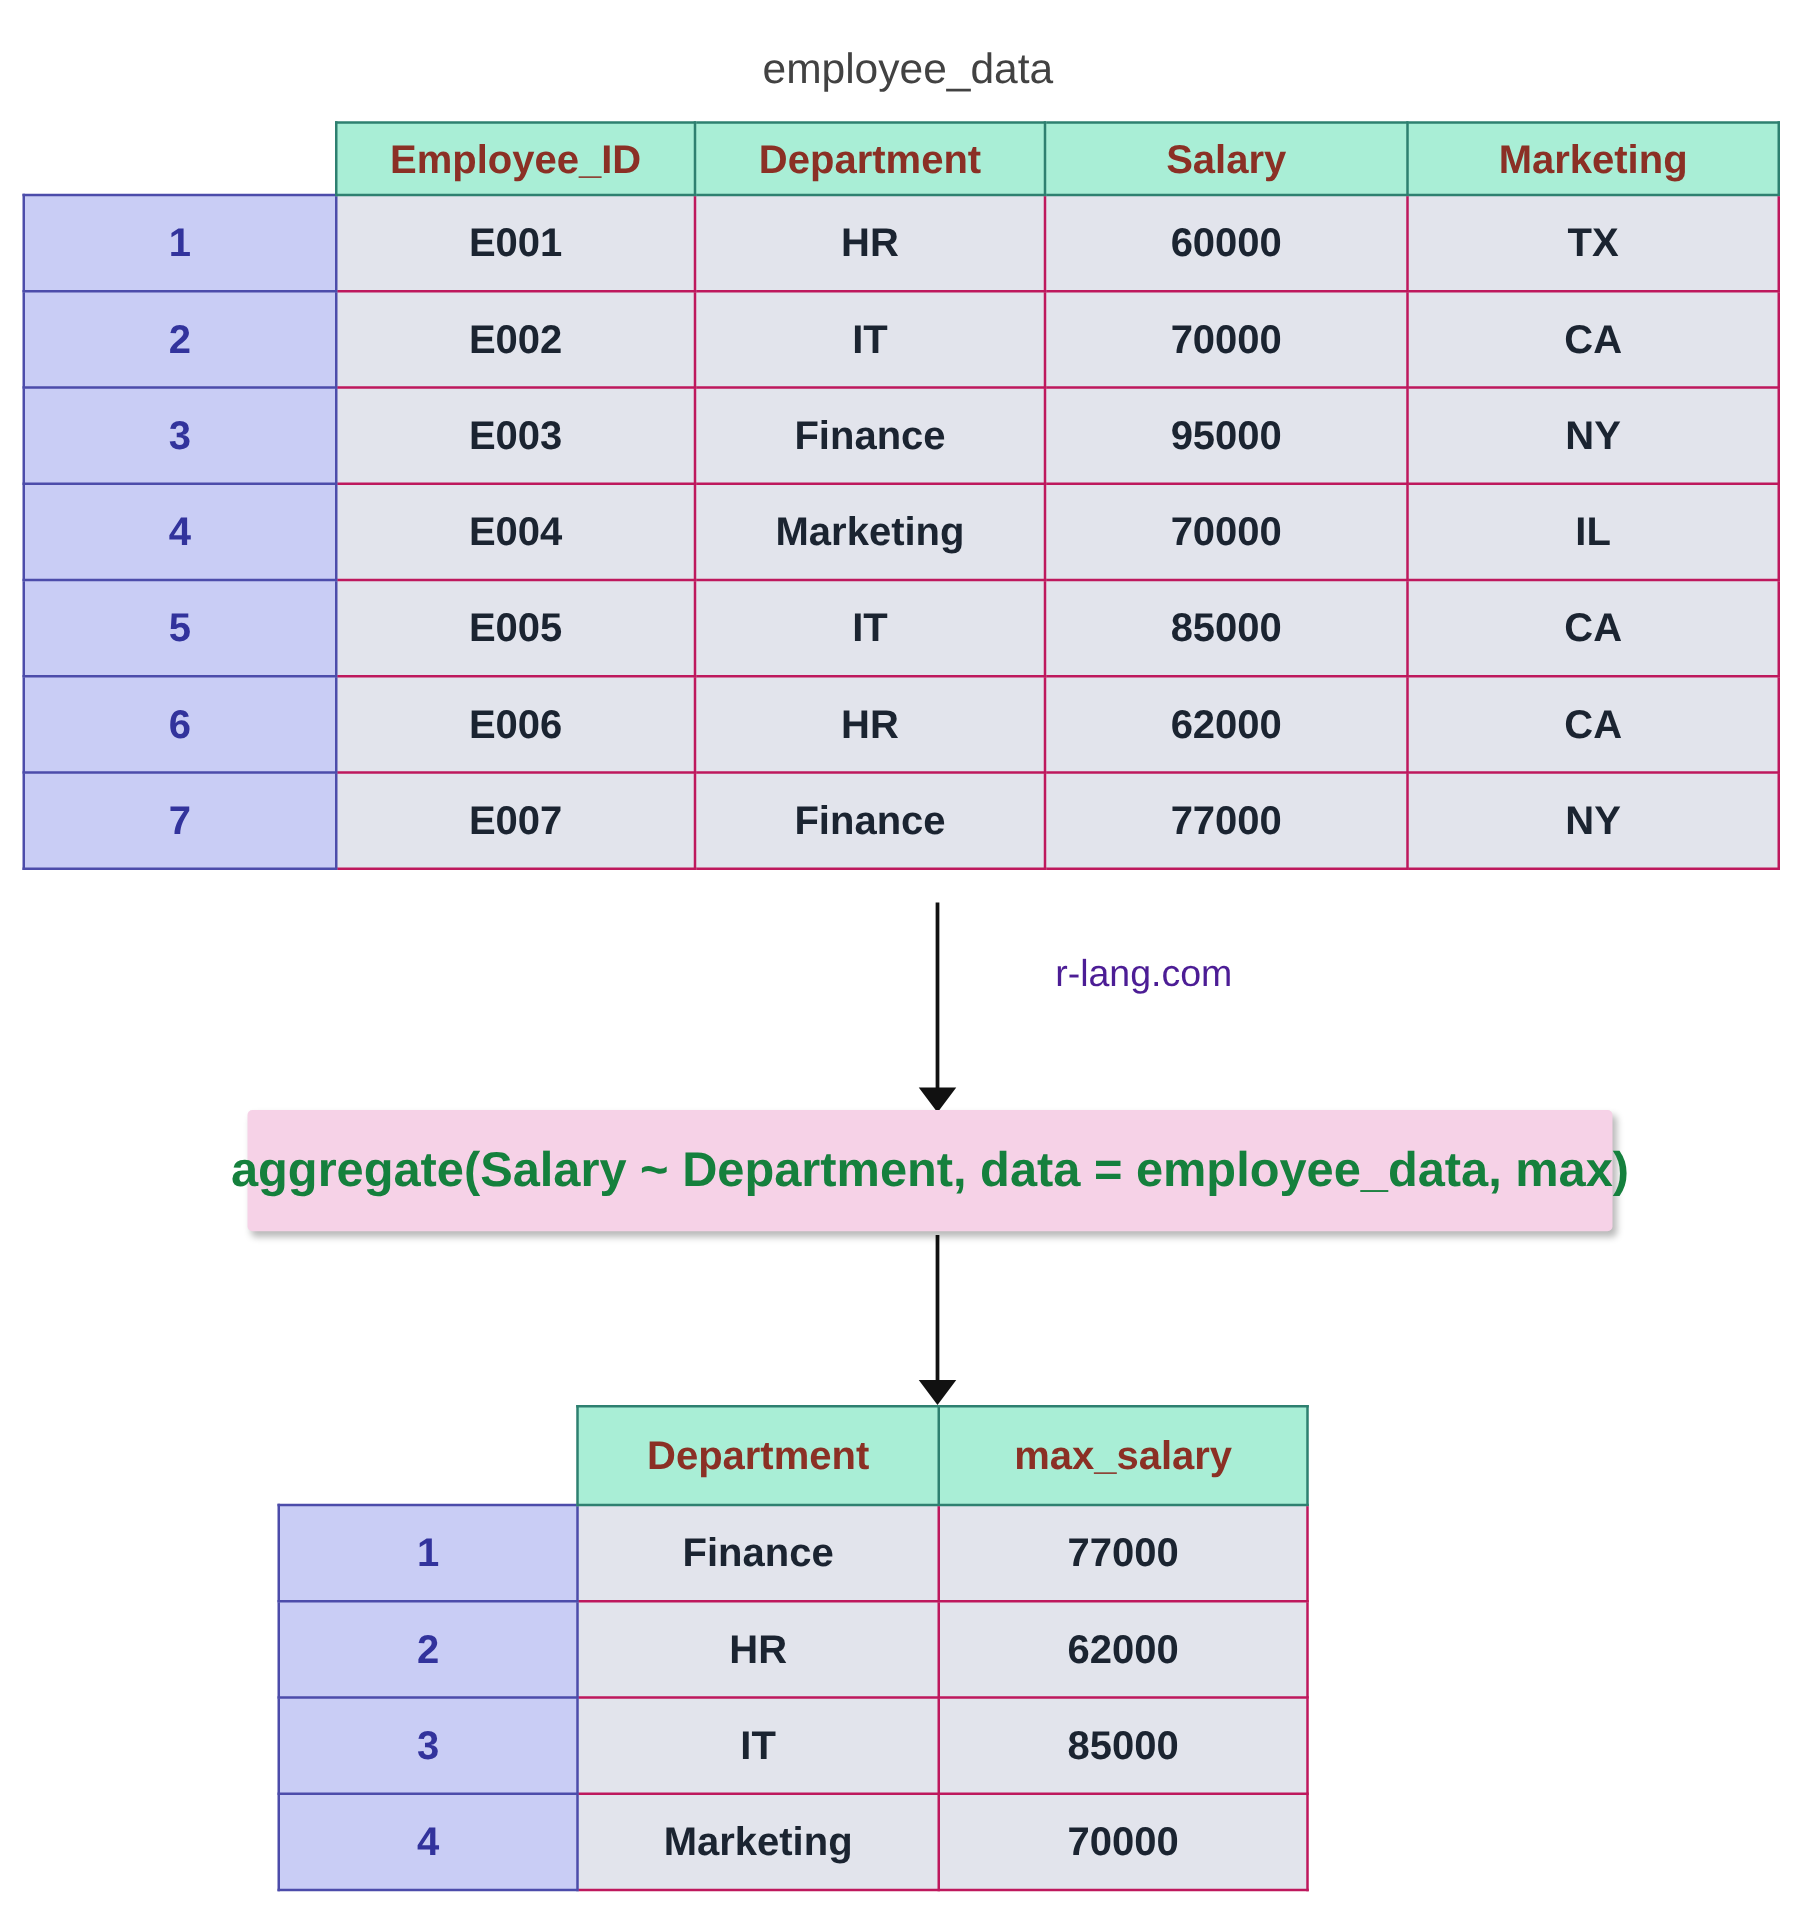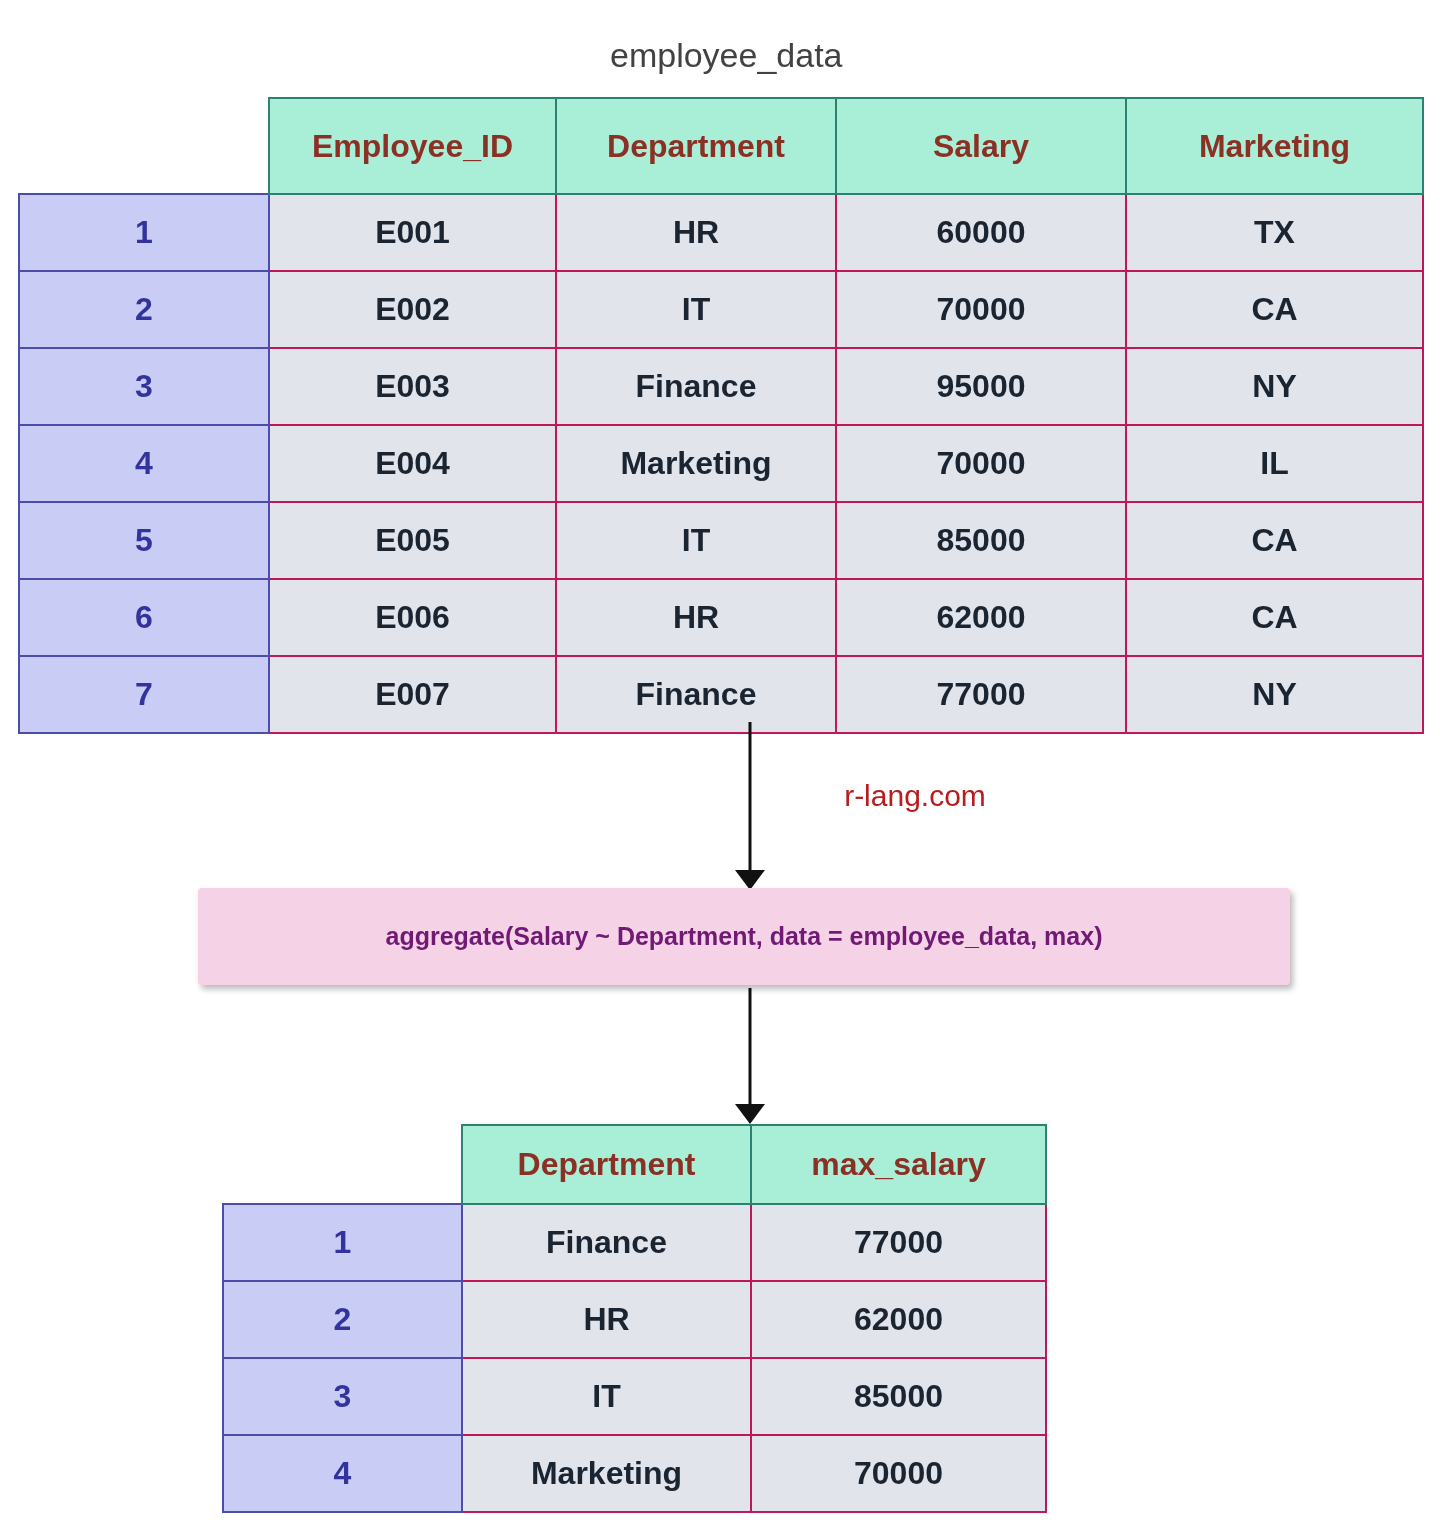--- a/index.html
+++ b/index.html
@@ -27,22 +27,21 @@
     color: #424242;
   }
   .watermark {
     position: absolute;
     left: 790px;
     top: 763px;
     width: 250px;
     text-align: center;
     font-size: 30px;
     font-weight: 400;
-    color: #b91c1c;
-    margin-top: 16px;
+    color: #4c1d95;
   }
 
   
   table.df {
     position: absolute;
     border-collapse: collapse;
     table-layout: fixed;
   }
   table.df td, table.df th {
     padding: 0;
@@ -71,21 +70,21 @@
   }
   
   td.cell {
     background: #e2e4ec;
     border: 2px solid #be185d;
     color: #1b2431;
     font-weight: 600;
   }
 
   #main-table { left: 18px; top: 97px; }
-  #main-table tr.hrow  { height: 96px; }
+  #main-table tr.hrow  { height: 58px; }
   #main-table tr.drow  { height: 77px; }
 
   #result-table { left: 222px; top: 1124px; }
   #result-table tr.hrow { height: 79px; }
   #result-table tr.drow { height: 77px; }
 
   
   .op-box {
     position: absolute;
     left: 198px;
@@ -93,23 +92,23 @@
     width: 1092px;
     height: 97px;
     background: #f6d2e7;
     border-radius: 4px;
     box-shadow: 3px 4px 6px rgba(0,0,0,0.28);
     display: flex;
     align-items: center;
     justify-content: center;
   }
   .op-box .code {
-    font-size: 25px;
-    font-weight: 600;
-    color: #701a75;
+    font-size: 39px;
+    font-weight: 600;
+    color: #15803d;
     white-space: nowrap;
   }
 
   
   .arrows {
     position: absolute;
     left: 0; top: 0;
     width: 1440px; height: 1536px;
     pointer-events: none;
   }

